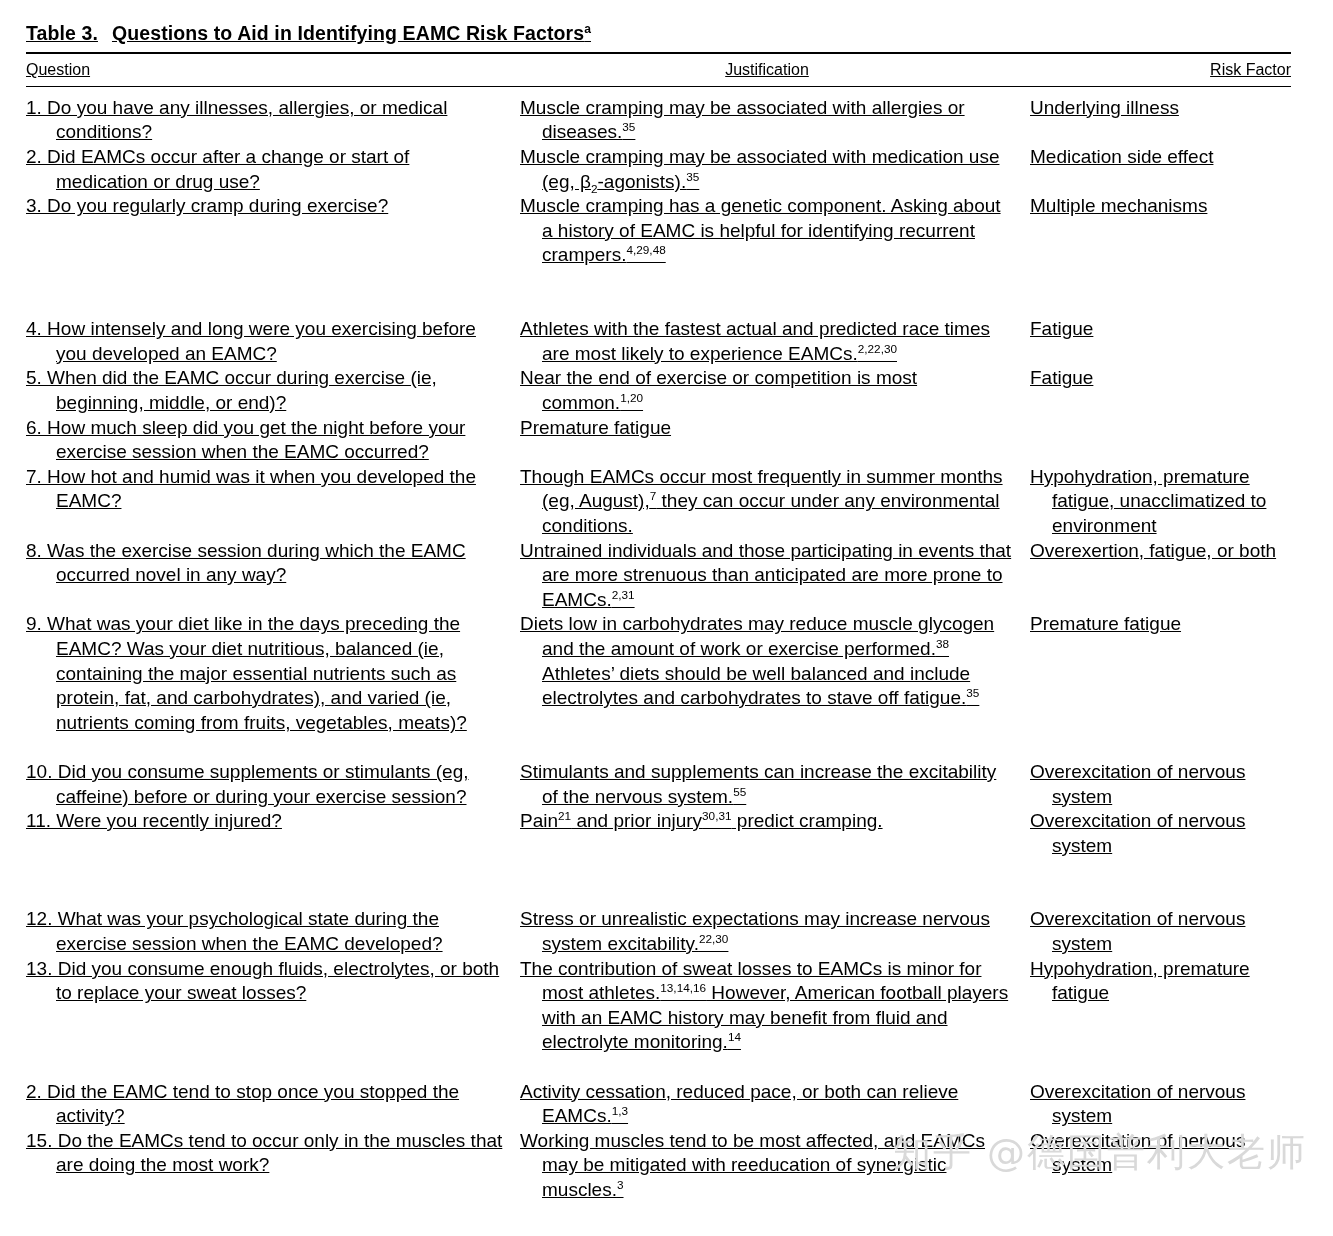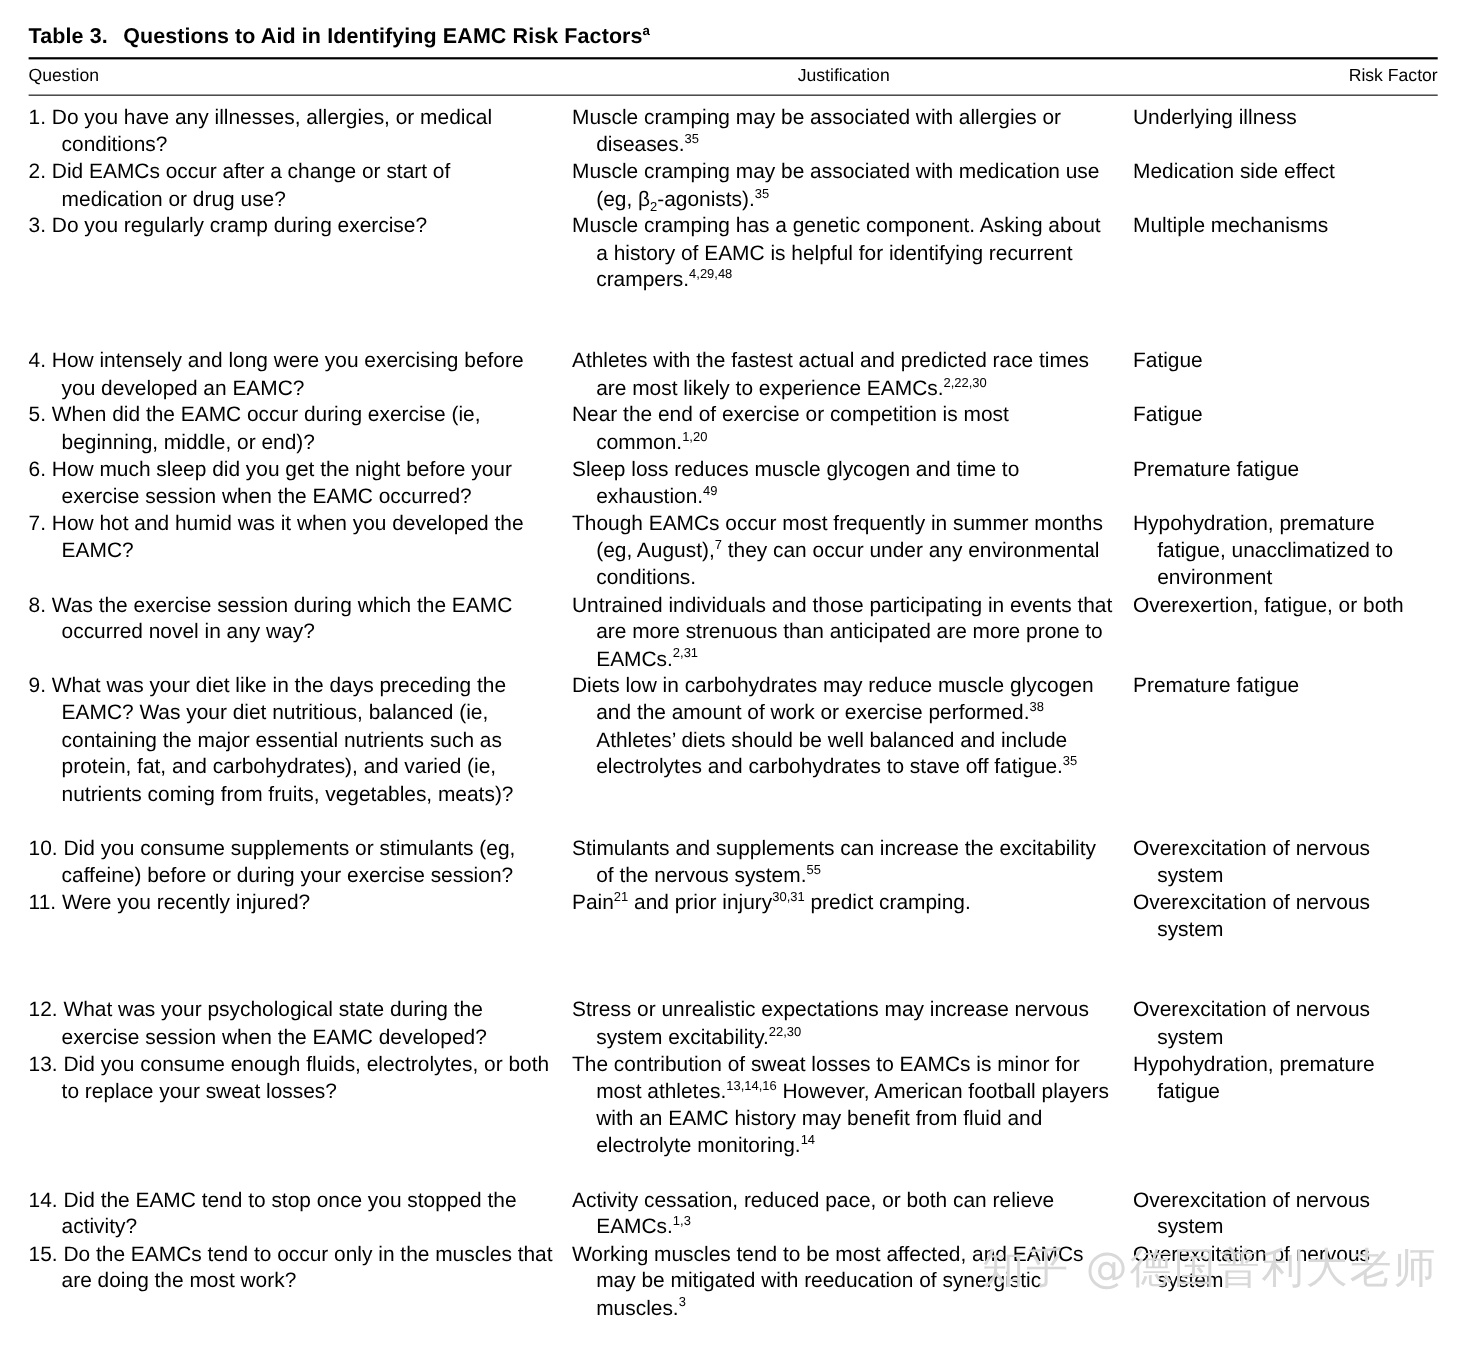--- a/index.html
+++ b/index.html
@@ -10,23 +10,24 @@
   }
   body {
     width: 1333px;
     height: 1236px;
     font-family: "Liberation Sans", sans-serif;
     color: #000000;
     position: relative;
     overflow: hidden;
   }
   .page {
-    padding: 22px 26px 0 26px;
+    padding: 22px 42px 0 26px;
     position: relative;
     height: 100%;
+    text-decoration: underline;
   }
 
   
   .table-title {
     font-size: 19.5px;
     font-weight: bold;
     letter-spacing: 0.1px;
     padding-bottom: 7px;
     white-space: nowrap;
   }
@@ -138,21 +139,20 @@
           <div class="c-justify cell">Athletes with the fastest actual and predicted race times are most likely to experience EAMCs.<sup>2,22,30</sup></div>
           <div class="c-risk cell">Fatigue</div>
         </div>
         <div class="row data">
           <div class="c-question cell q">5. When did the EAMC occur during exercise (ie, beginning, middle, or end)?</div>
           <div class="c-justify cell">Near the end of exercise or competition is most common.<sup>1,20</sup></div>
           <div class="c-risk cell">Fatigue</div>
         </div>
         <div class="row data">
           <div class="c-question cell q">6. How much sleep did you get the night before your exercise session when the EAMC occurred?</div>
-          <div class="c-justify cell">Sleep loss reduces muscle glycogen and time to exhaustion.<sup>49</sup></div>
           <div class="c-risk cell">Premature fatigue</div>
         </div>
         <div class="row data">
           <div class="c-question cell q">7. How hot and humid was it when you developed the EAMC?</div>
           <div class="c-justify cell">Though EAMCs occur most frequently in summer months (eg, August),<sup>7</sup> they can occur under any environmental conditions.</div>
           <div class="c-risk cell">Hypohydration, premature fatigue, unacclimatized to environment</div>
         </div>
         <div class="row data">
           <div class="c-question cell q">8. Was the exercise session during which the EAMC occurred novel in any way?</div>
           <div class="c-justify cell">Untrained individuals and those participating in events that are more strenuous than anticipated are more prone to EAMCs.<sup>2,31</sup></div>
@@ -181,21 +181,21 @@
           <div class="c-justify cell">Stress or unrealistic expectations may increase nervous system excitability.<sup>22,30</sup></div>
           <div class="c-risk cell">Overexcitation of nervous system</div>
         </div>
         <div class="row data">
           <div class="c-question cell q">13. Did you consume enough fluids, electrolytes, or both to replace your sweat losses?</div>
           <div class="c-justify cell">The contribution of sweat losses to EAMCs is minor for most athletes.<sup>13,14,16</sup> However, American football players with an EAMC history may benefit from fluid and electrolyte monitoring.<sup>14</sup></div>
           <div class="c-risk cell">Hypohydration, premature fatigue</div>
         </div>
         <div class="spacer-row"></div>
         <div class="row data">
-          <div class="c-question cell q">14. Did the EAMC tend to stop once you stopped the activity?</div>
+          <div class="c-question cell q">2. Did the EAMC tend to stop once you stopped the activity?</div>
           <div class="c-justify cell">Activity cessation, reduced pace, or both can relieve EAMCs.<sup>1,3</sup></div>
           <div class="c-risk cell">Overexcitation of nervous system</div>
         </div>
         <div class="row data">
           <div class="c-question cell q">15. Do the EAMCs tend to occur only in the muscles that are doing the most work?</div>
           <div class="c-justify cell">Working muscles tend to be most affected, and EAMCs may be mitigated with reeducation of synergistic muscles.<sup>3</sup></div>
           <div class="c-risk cell">Overexcitation of nervous system</div>
         </div>
         <div class="spacer-row"></div>
         <div class="spacer-row"></div>

